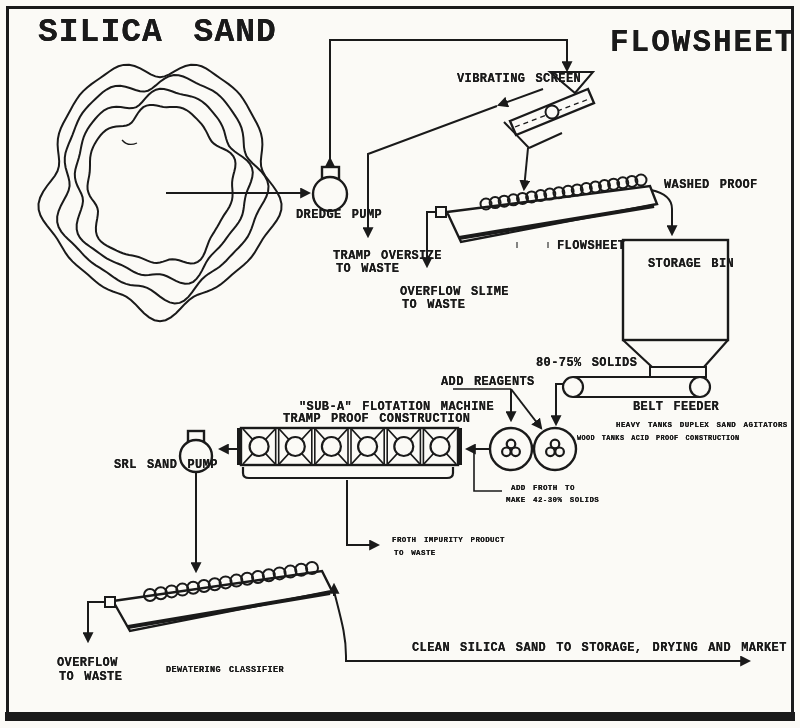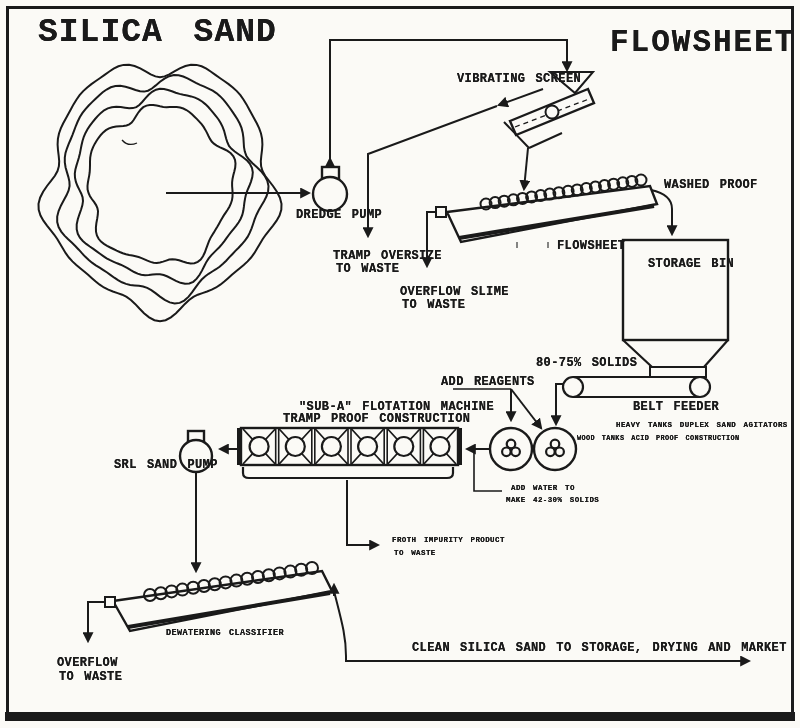--- a/index.html
+++ b/index.html
@@ -9,21 +9,21 @@
   #dsvg{position:absolute;left:0;top:0;}
   #dsvg .st{stroke:var(--ink,#1a1a1a);fill:none;}
   #dsvg .fw{stroke:var(--ink,#1a1a1a);fill:var(--paper,#fbfaf6);}
   #dsvg .fk{fill:var(--ink,#1a1a1a);stroke:none;}
   #dsvg marker path{fill:var(--ink,#1a1a1a);}
   .lbl{position:absolute;font-weight:bold;font-size:12px;line-height:1;color:var(--ink,#1a1a1a);
        letter-spacing:.4px;word-spacing:2.5px;white-space:nowrap;text-shadow:0 0 .5px currentColor;}
   .t-title{font-size:33px;letter-spacing:1px;word-spacing:10px;}
   .t-sheet{font-size:31px;letter-spacing:2px;text-align:right;}
   .s75{font-size:7.5px;}
-  .s85{font-size:8.5px;}
+  .s85{font-size:8.5px;margin-top:37px;}
   .cond{transform:scaleX(.92);transform-origin:left top;}
 </style>
 </head>
 <body>
 
 <div class="stage">
 
   <svg id="dsvg" width="800" height="728" viewBox="0 0 800 728">
     <defs>
       <marker id="ah" viewBox="0 0 10 10" markerWidth="11" markerHeight="11" refX="8" refY="5" orient="auto" markerUnits="userSpaceOnUse">
@@ -210,21 +210,21 @@
   <div class="lbl" style="left:441px;top:376px">ADD REAGENTS</div>
 
   <div class="lbl s75" style="left:616px;top:422px">HEAVY TANKS DUPLEX SAND AGITATORS</div>
   <div class="lbl s75 cond" style="left:577px;top:435px">WOOD TANKS ACID PROOF CONSTRUCTION</div>
 
   <div class="lbl" style="left:299px;top:401px">"SUB-A" FLOTATION MACHINE</div>
   <div class="lbl" style="left:283px;top:413px">TRAMP PROOF CONSTRUCTION</div>
 
   <div class="lbl" style="left:114px;top:459px">SRL SAND PUMP</div>
 
-  <div class="lbl s75" style="left:511px;top:485px">ADD WATER TO</div>
+  <div class="lbl s75" style="left:511px;top:485px">ADD FROTH TO</div>
   <div class="lbl s75" style="left:506px;top:497px">MAKE 42-30% SOLIDS</div>
 
   <div class="lbl s75" style="left:392px;top:537px">FROTH IMPURITY PRODUCT</div>
   <div class="lbl s75" style="left:394px;top:550px">TO WASTE</div>
 
   <div class="lbl s85" style="left:166px;top:629px">DEWATERING CLASSIFIER</div>
 
   <div class="lbl" style="left:57px;top:657px">OVERFLOW</div>
   <div class="lbl" style="left:59px;top:671px">TO WASTE</div>
 

